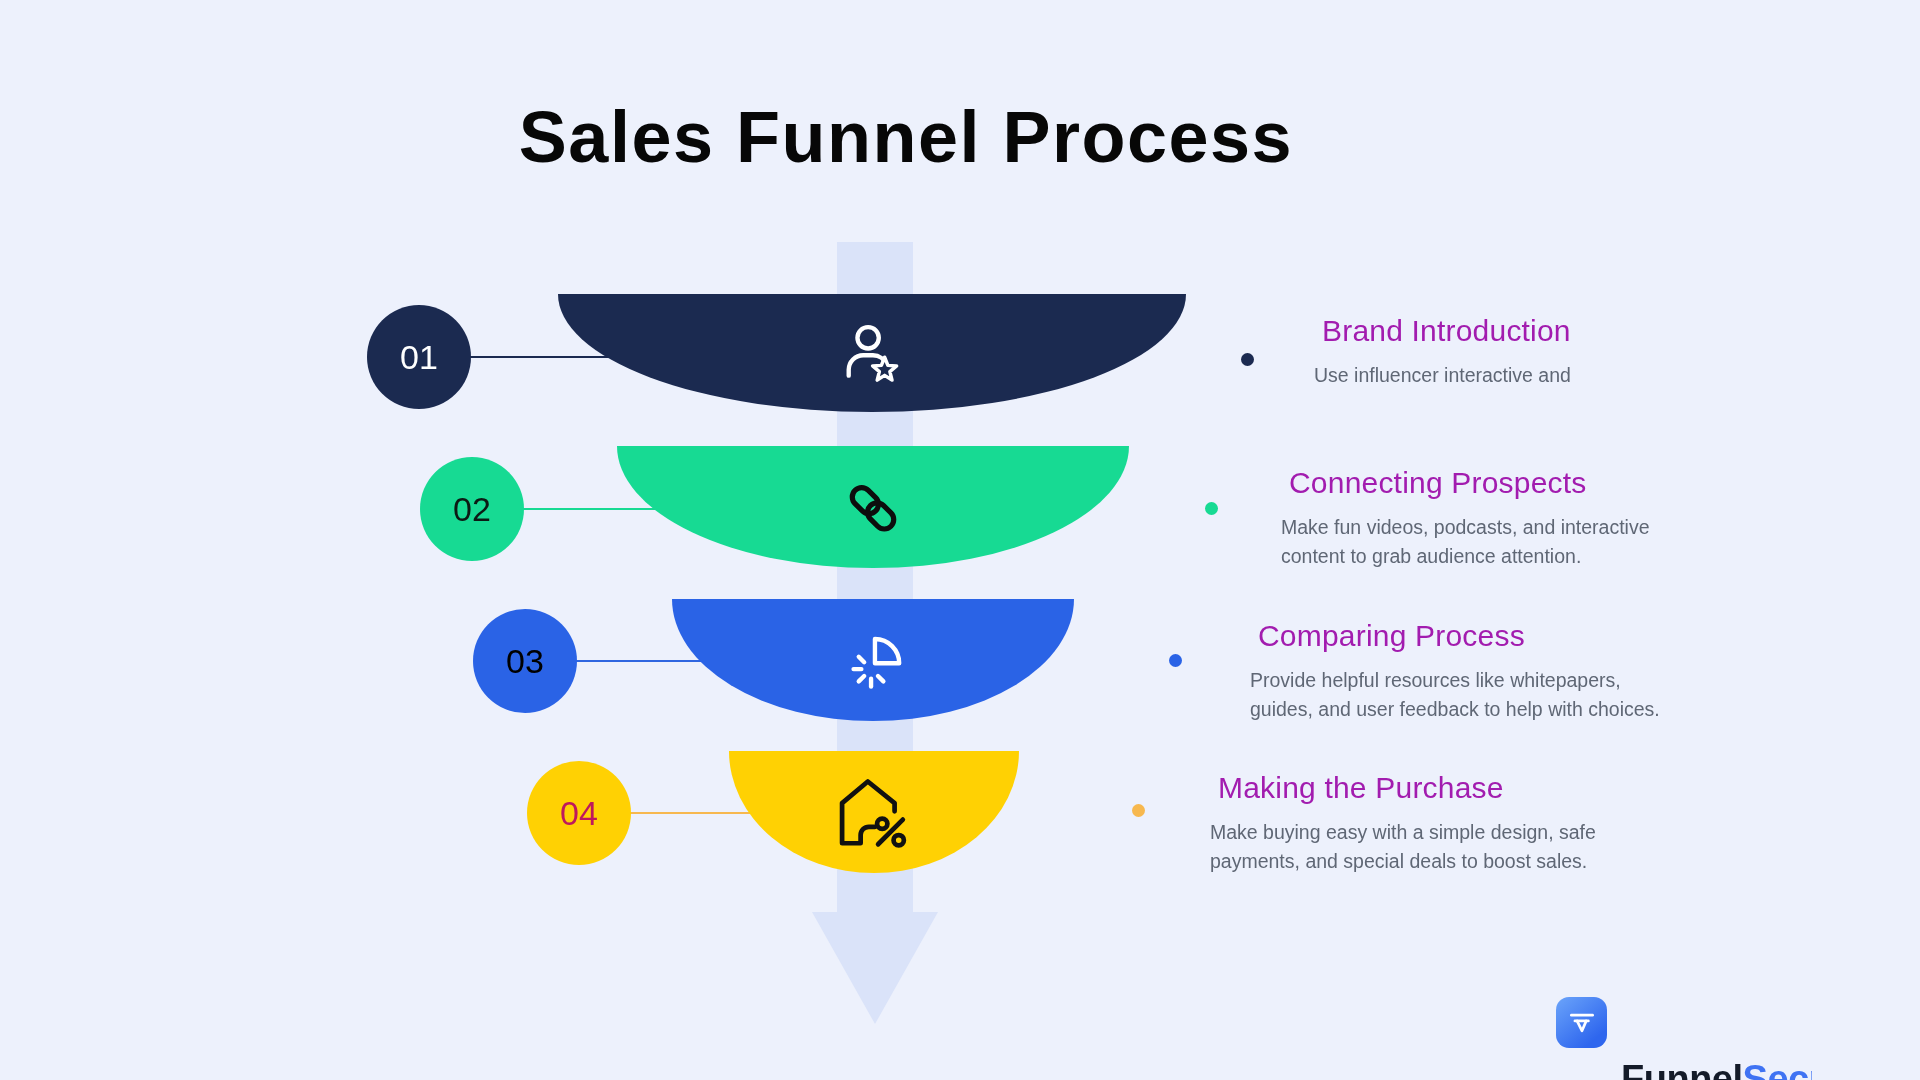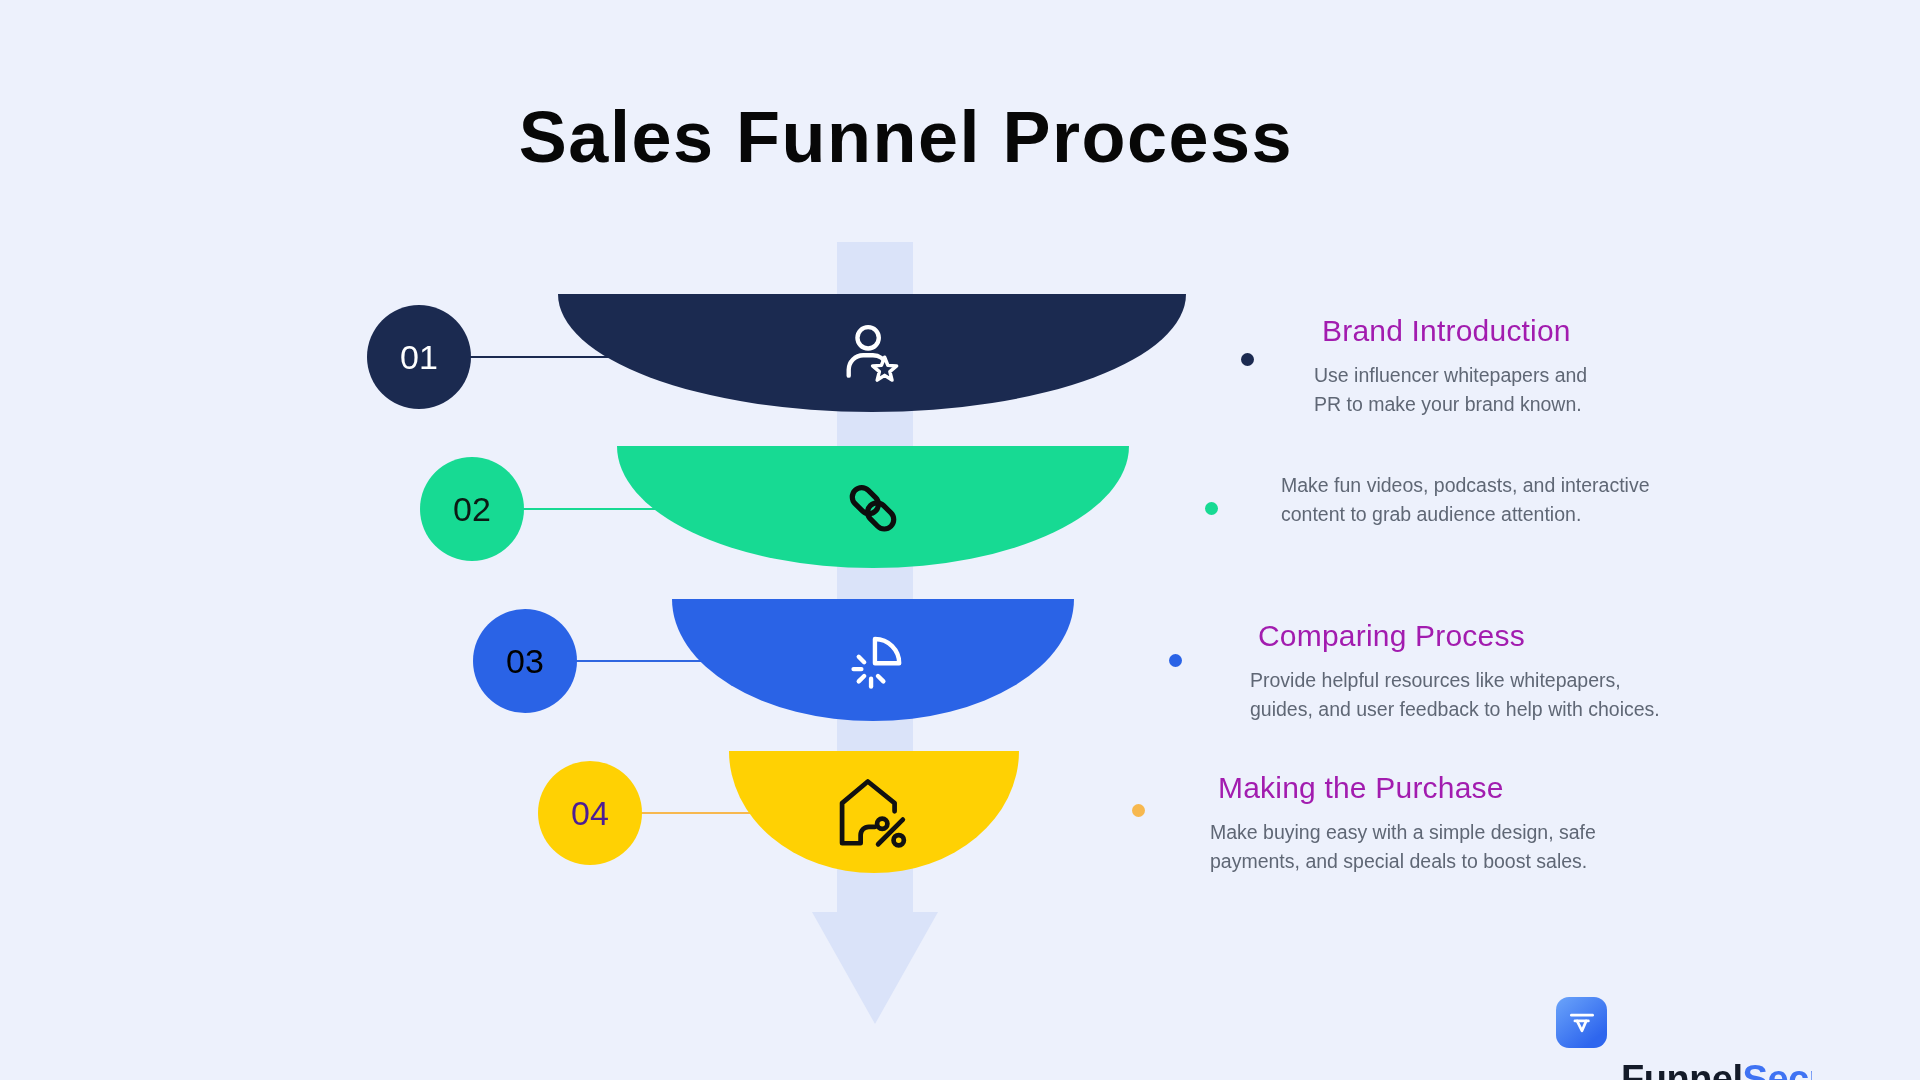--- a/index.html
+++ b/index.html
@@ -33,21 +33,21 @@
   .seg.s3{left:672px;top:599px;width:402px;height:122px;background:#2a63e6;}
   .seg.s4{left:729px;top:751px;width:290px;height:122px;background:#ffd103;}
 
   
   .num{position:absolute;z-index:4;width:104px;height:104px;border-radius:50%;
        display:flex;align-items:center;justify-content:center;
        font-size:34px;font-weight:400;}
   .num.n1{left:367px;top:305px;background:#1b2a50;color:#ffffff;}
   .num.n2{left:420px;top:457px;background:#17da93;color:#0c1a14;}
   .num.n3{left:473px;top:609px;background:#2a63e6;color:#000000;}
-  .num.n4{left:538px;top:761px;background:#ffd103;color:#4c1d95;}
+  .num.n4{left:527px;top:761px;background:#ffd103;color:#be185d;}
 
   
   .dot{position:absolute;width:13px;height:13px;border-radius:50%;z-index:2;}
   .dot.d1{left:1241px;top:353px;background:#1b2a50;}
   .dot.d2{left:1205px;top:502px;background:#17da93;}
   .dot.d3{left:1169px;top:654px;background:#2a63e6;}
   .dot.d4{left:1132px;top:804px;background:#f7b84e;}
 
   
   .info{position:absolute;z-index:2;}
@@ -141,25 +141,25 @@
   </div>
 
   <div class="dot d1"></div>
   <div class="dot d2"></div>
   <div class="dot d3"></div>
   <div class="dot d4"></div>
 
   <div class="info i1">
     <h2>Brand Introduction</h2>
     <p>
-      <span>Use influencer whitepapers and</span>
-      <span>PR to make your brand known.</span>
+      <span>Use influencer interactive and</span>
     </p>
   </div>
   <div class="info i2">
+    <h2>Connecting Prospects</h2>
     <p>
       <span>Make fun videos, podcasts, and interactive</span>
       <span>content to grab audience attention.</span>
     </p>
   </div>
   <div class="info i3">
     <h2>Comparing Process</h2>
     <p>
       <span>Provide helpful resources like whitepapers,</span>
       <span>guides, and user feedback to help with choices.</span>

